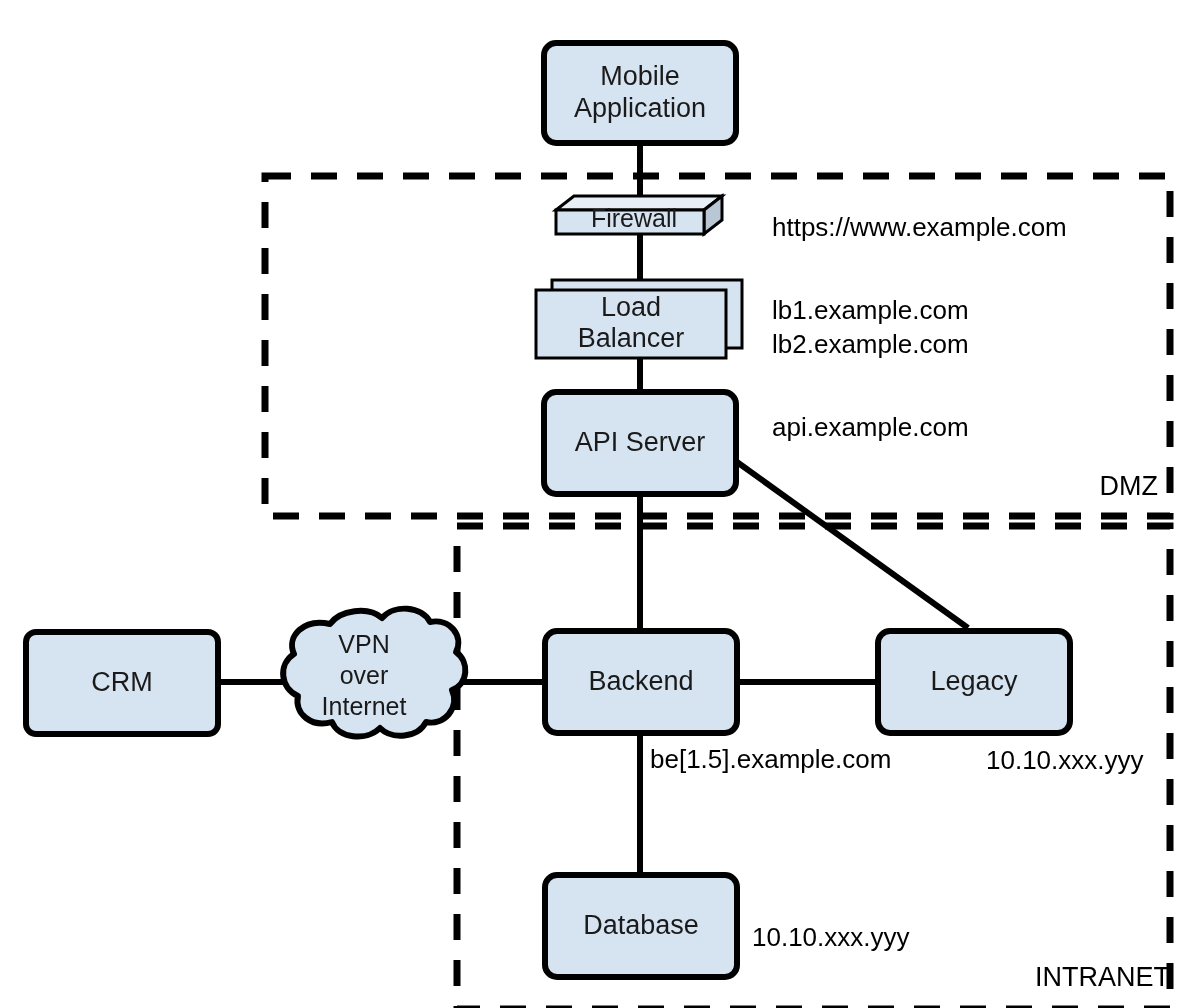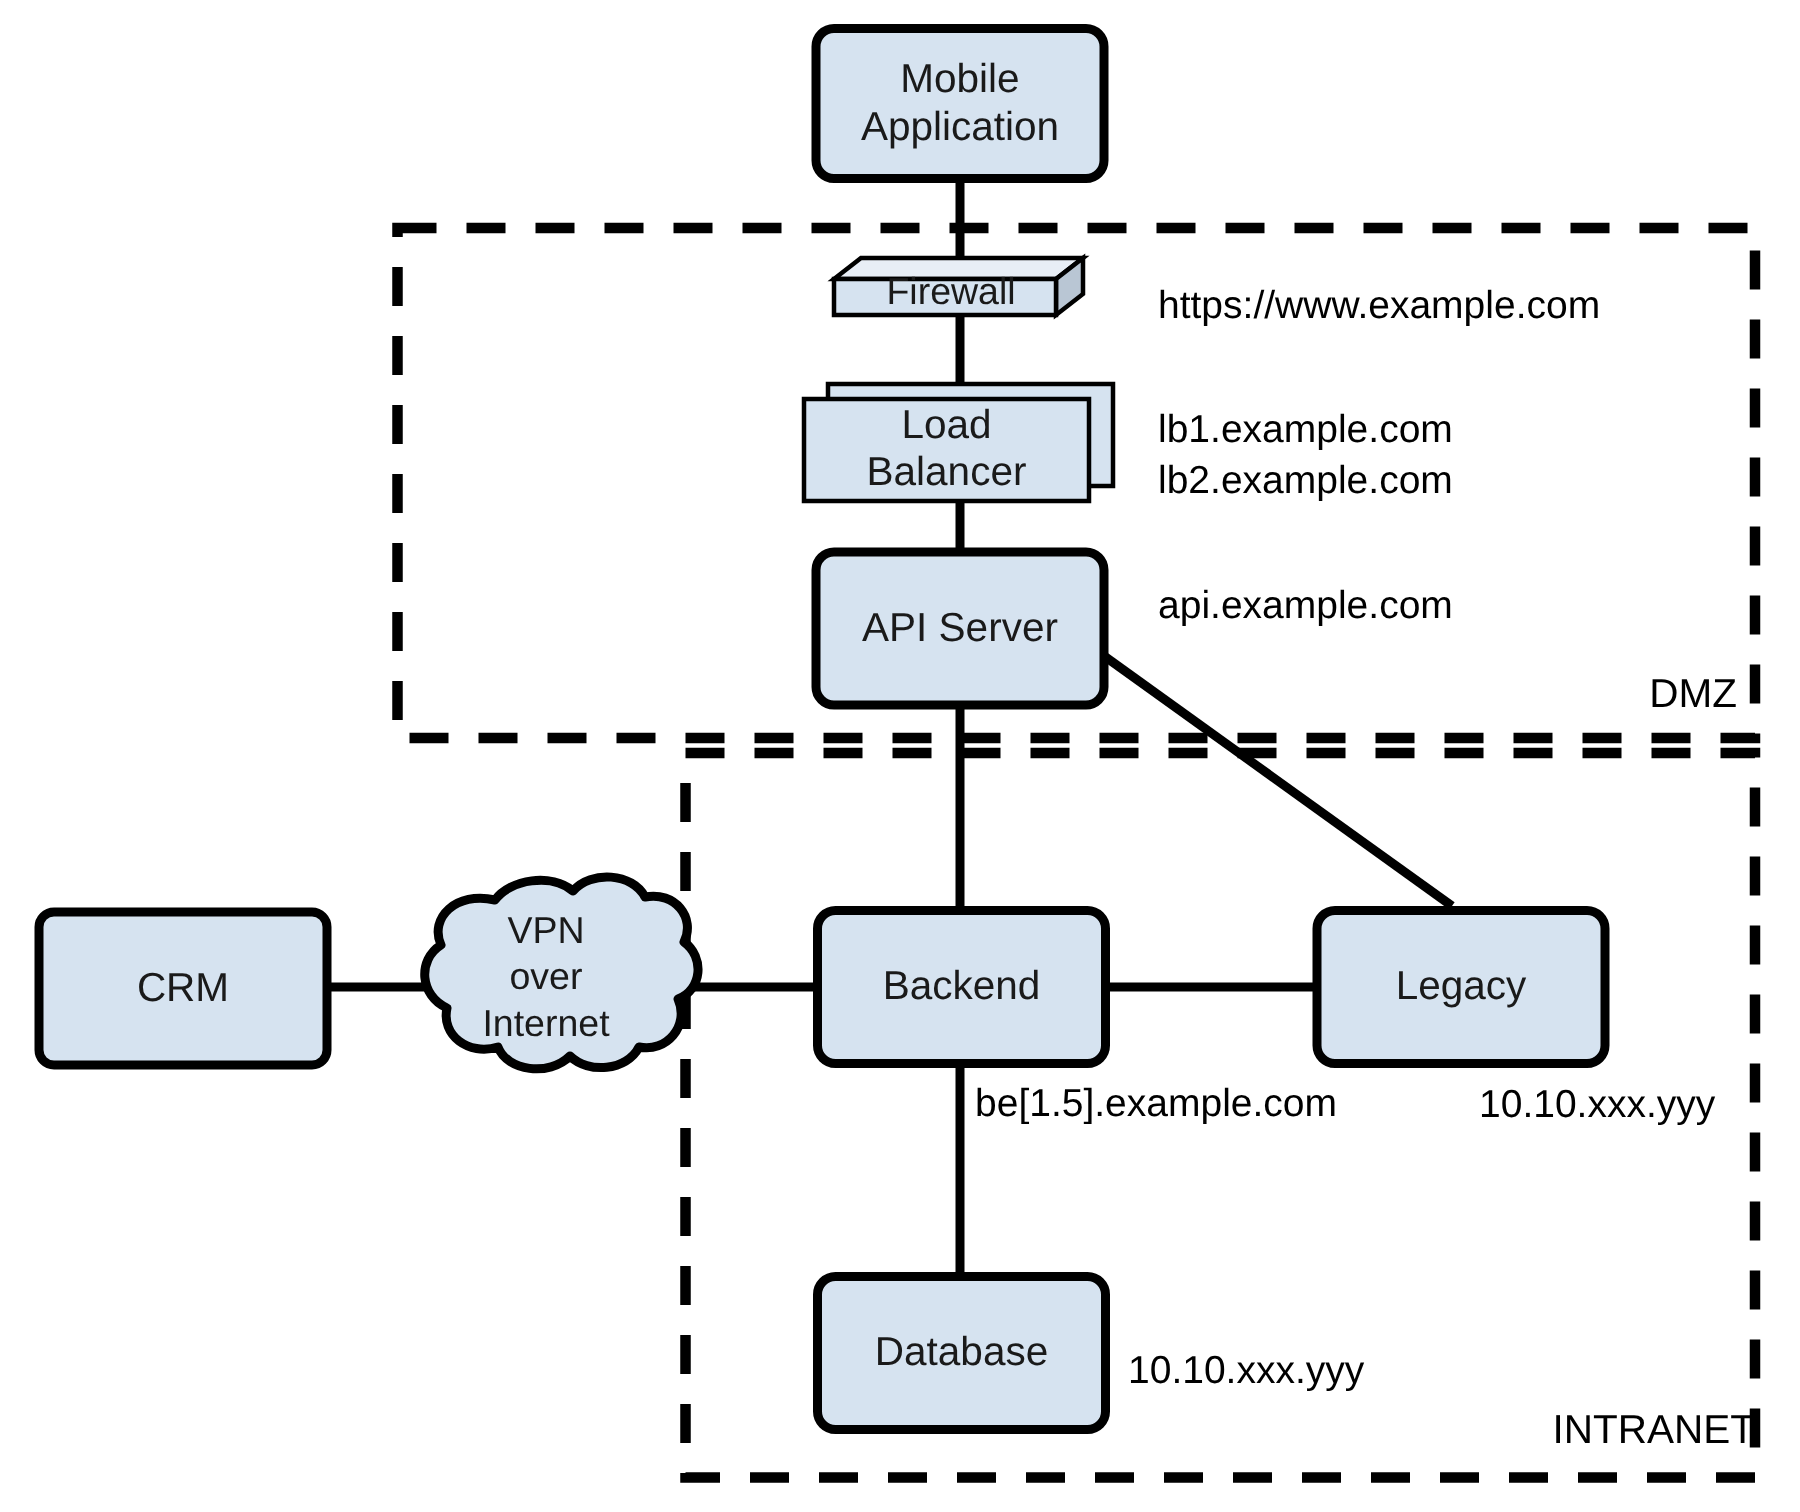--- a/index.html
+++ b/index.html
@@ -12,20 +12,21 @@
     width: 1200px;
     height: 1008px;
     font-family: "Liberation Sans", sans-serif;
     overflow: hidden;
   }
   #diagram-root {
     position: relative;
     width: 1200px;
     height: 776px;
     background: #ffffff;
+    margin-top: 24px;
   }
   svg#diagram {
     display: block;
     width: 1200px;
     height: 1008px;
   }
   .node-shape {
     fill: #d6e3f0;
     stroke: #000000;
     stroke-width: 6;

